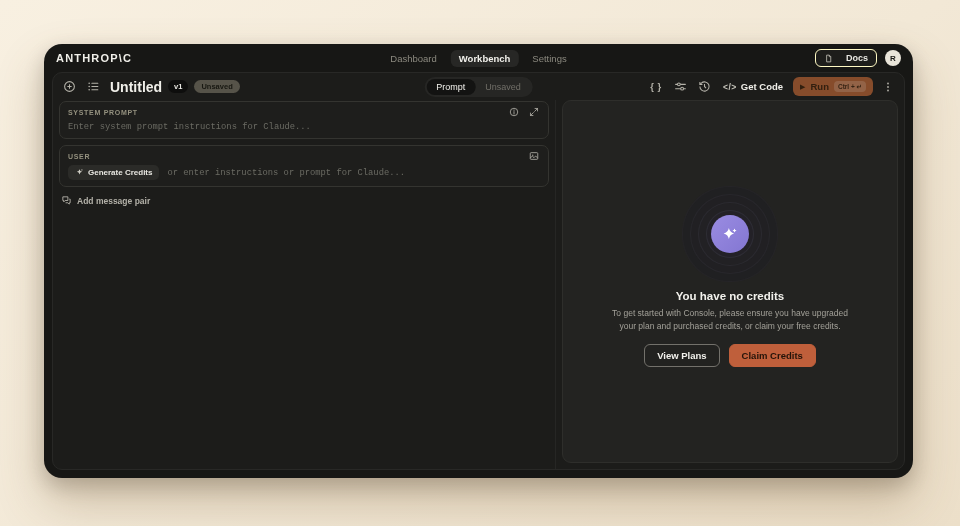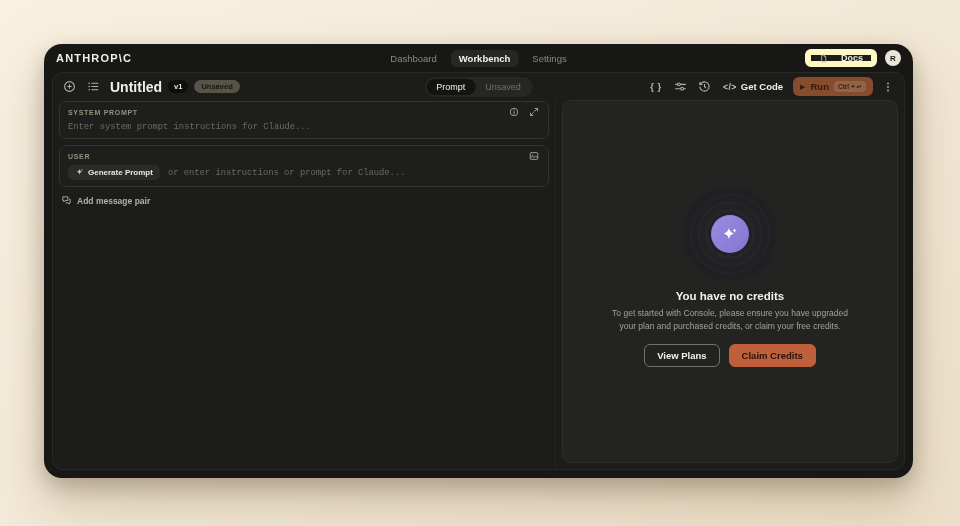--- a/index.html
+++ b/index.html
@@ -21,21 +21,21 @@
 
   
   .titlebar { position:relative; height:28px; display:flex; align-items:center; padding:0 12px; }
   .logo { font-size:11px; font-weight:bold; letter-spacing:1.2px; color:#f0efe9; }
   .nav { position:absolute; left:50%; transform:translateX(-50%); display:flex; gap:6px; align-items:center; }
   .nav-item { font-size:9.5px; color:#8b897f; padding:3px 8px; border-radius:6px; cursor:pointer; white-space:nowrap; }
   .nav-item.active { color:#f2f1ec; font-weight:bold; background:rgba(255,255,255,0.07); }
   .titlebar-right { margin-left:auto; display:flex; align-items:center; gap:8px; }
   .docs-btn {
     display:flex; align-items:center; gap:12px; height:18px; padding:0 8px;
-    border:6px solid #fef9c3; border-radius:6px; background:#1d1d1b;
+    border:1px solid #fef9c3; border-radius:6px; background:#1d1d1b;
     font-size:9px; font-weight:bold; color:#e8e7e1; cursor:pointer;
   }
   .avatar {
     width:16px; height:16px; border-radius:50%; background:#e9e5da; color:#1a1a17;
     font-size:8px; font-weight:bold; display:flex; align-items:center; justify-content:center;
   }
 
   
   .workspace {
     position:absolute; left:8px; right:8px; top:28px; bottom:8px;
@@ -261,21 +261,21 @@
                     </svg>
                 </span>
               </span>
             </div>
             <div class="user-row">
               <div class="gen-btn">
                 <svg width="9" height="9" viewBox="0 0 24 24" fill="currentColor">
                     <path d="M12 3 Q13.2 9 19 10 Q13.2 11 12 17 Q10.8 11 5 10 Q10.8 9 12 3 Z"></path>
                     <circle cx="18.5" cy="5" r="1.6"></circle>
                   </svg>
-                <span>Generate Prompt</span>
+                <span>Generate Credits</span>
               </div>
               <div class="mono-placeholder">or enter instructions or prompt for Claude...</div>
             </div>
           </div>
 
           <div class="add-pair">
             <svg width="11" height="11" viewBox="0 0 24 24" fill="none" stroke="currentColor" stroke-width="2">
                 <path d="M4 4h11v8H9l-3 3v-3H4z"></path>
                 <path d="M18 9h2v8h-2v3l-3-3h-5"></path>
               </svg>

